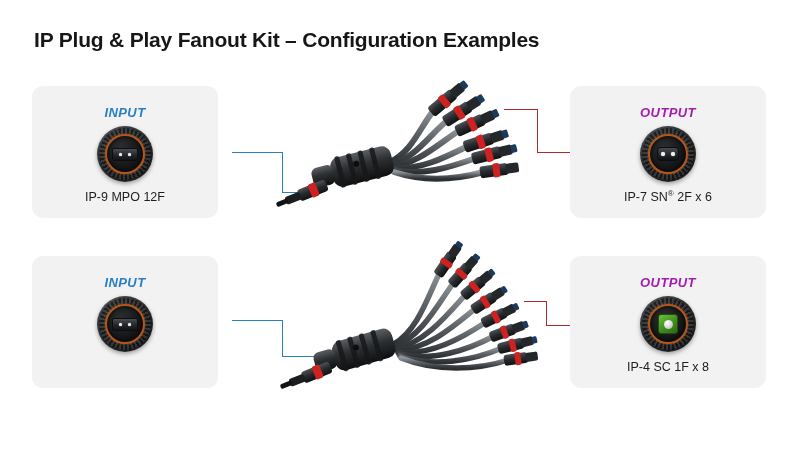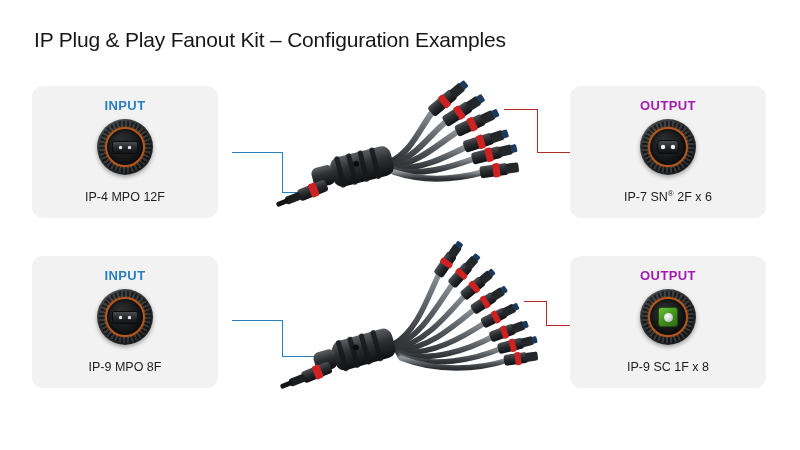--- a/index.html
+++ b/index.html
@@ -10,45 +10,46 @@
     font-family: "Liberation Sans", sans-serif;
     overflow: hidden;
     position: relative;
   }
 
   .page-title {
     position: absolute;
     left: 34px;
     top: 28px;
     font-size: 21px;
-    font-weight: normal;
+    font-weight: bold;
     color: #161616;
     letter-spacing: -0.2px;
     white-space: nowrap;
   }
 
   
   .card {
     position: absolute;
     background: #f2f2f2;
     border-radius: 11px;
     display: flex;
     flex-direction: column;
     align-items: center;
   }
   .card-input  { left: 32px;  width: 186px; }
   .card-output { left: 570px; width: 196px; }
   .row1 .card { top: 86px; height: 132px; }
   .row2 .card { top: 256px; height: 132px; }
 
   .card-tag {
-    margin-top: 12px;
+    margin-top: 19px;
     font-size: 13px;
     font-weight: bold;
     letter-spacing: 0.4px;
+    font-style: italic;
   }
   .tag-input  { color: #2a7fc1; }
   .tag-output { color: #a21caf; }
 
   .card-caption {
     position: absolute;
     bottom: 14px;
     left: 0;
     width: 100%;
     text-align: center;
@@ -147,21 +148,21 @@
 
   <div class="card card-input">
     <div class="card-tag tag-input">INPUT</div>
     <div class="conn">
       <div class="conn-ring"></div>
       <div class="conn-core core-mpo">
           <i></i>
           <i></i>
         </div>
     </div>
-    <div class="card-caption">IP-4 MPO 12F</div>
+    <div class="card-caption">IP-9 MPO 12F</div>
   </div>
 
   <div class="elbow blue" style="left:232px; top:148px; width:78px; height:50px;">
     <span class="h" style="left:0;   top:4px;  width:50px;"></span>
     <span class="v" style="left:50px;top:4px;  height:40px;"></span>
     <span class="h" style="left:50px;top:44px; width:28px;"></span>
   </div>
 
   <div class="fanout" style="left:262px; top:82px;">
     <svg width="260" height="140" viewBox="0 0 260 140">
@@ -280,21 +281,20 @@
 
   <div class="card card-input">
     <div class="card-tag tag-input">INPUT</div>
     <div class="conn">
       <div class="conn-ring"></div>
       <div class="conn-core core-mpo">
           <i></i>
           <i></i>
         </div>
     </div>
-    <div class="card-caption">IP-9 MPO 8F</div>
   </div>
 
   <div class="elbow blue" style="left:232px; top:316px; width:92px; height:46px;">
     <span class="h" style="left:0;   top:4px;  width:50px;"></span>
     <span class="v" style="left:50px;top:4px;  height:36px;"></span>
     <span class="h" style="left:50px;top:40px; width:42px;"></span>
   </div>
 
   <div class="fanout" style="left:282px; top:252px;">
     <svg width="270" height="145" viewBox="0 0 270 145">
@@ -403,15 +403,15 @@
   </div>
 
   <div class="card card-output">
     <div class="card-tag tag-output">OUTPUT</div>
     <div class="conn">
       <div class="conn-ring"></div>
       <div class="conn-core core-sc">
           <i></i>
         </div>
     </div>
-    <div class="card-caption">IP-9 SC 1F x 8</div>
+    <div class="card-caption">IP-4 SC 1F x 8</div>
   </div>
 </div>
 
 </body></html>

